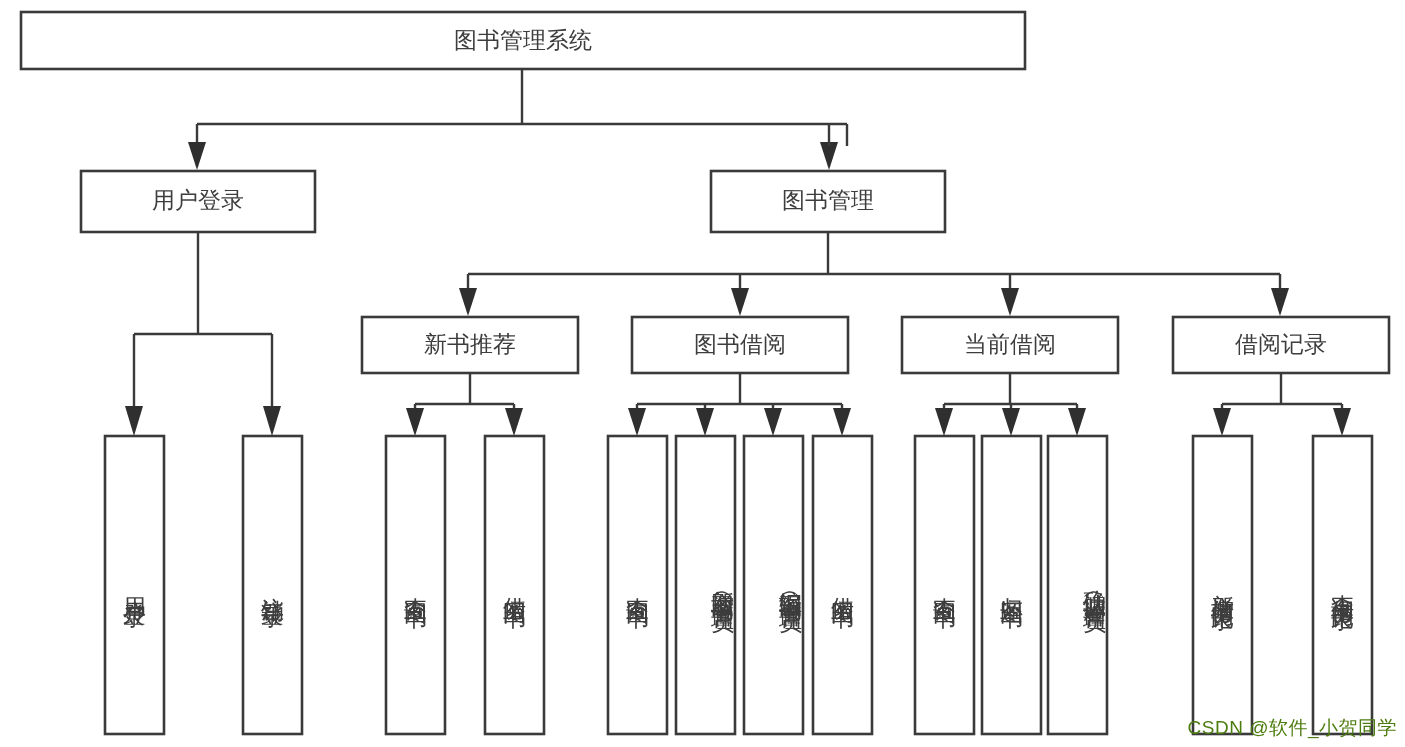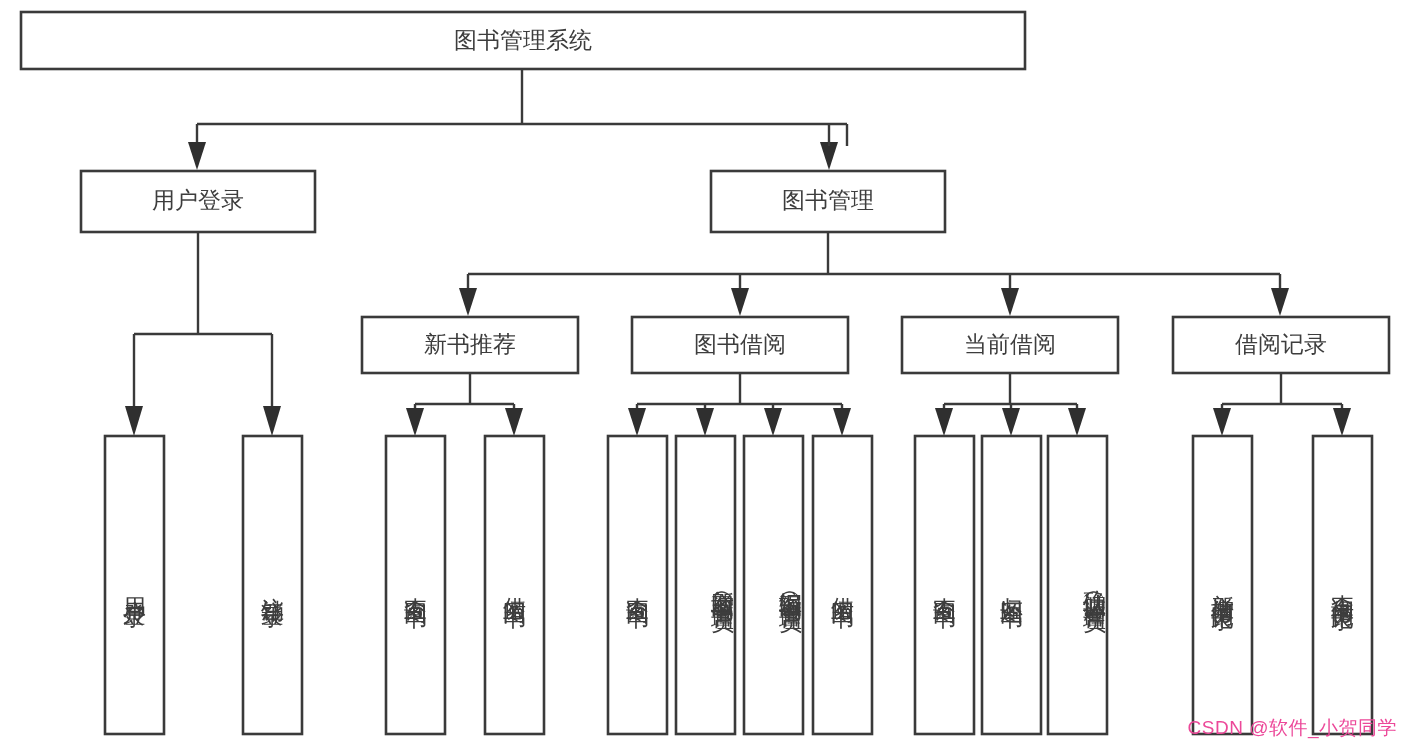--- a/index.html
+++ b/index.html
@@ -61,21 +61,21 @@
     color: #3d3d3d;
     white-space: nowrap;
     pointer-events: none;
   }
   .watermark {
     position: absolute;
     right: 8px;
     bottom: 6px;
     font-family: "Liberation Sans", "DejaVu Sans", sans-serif;
     font-size: 19px;
-    color: #ec4899;
+    color: #4d7c0f;
     letter-spacing: 0.5px;
     white-space: nowrap;
     text-align: right;
   }
 </style>
 </head>
 <body>
 
 <div id="diagram-root">
 

